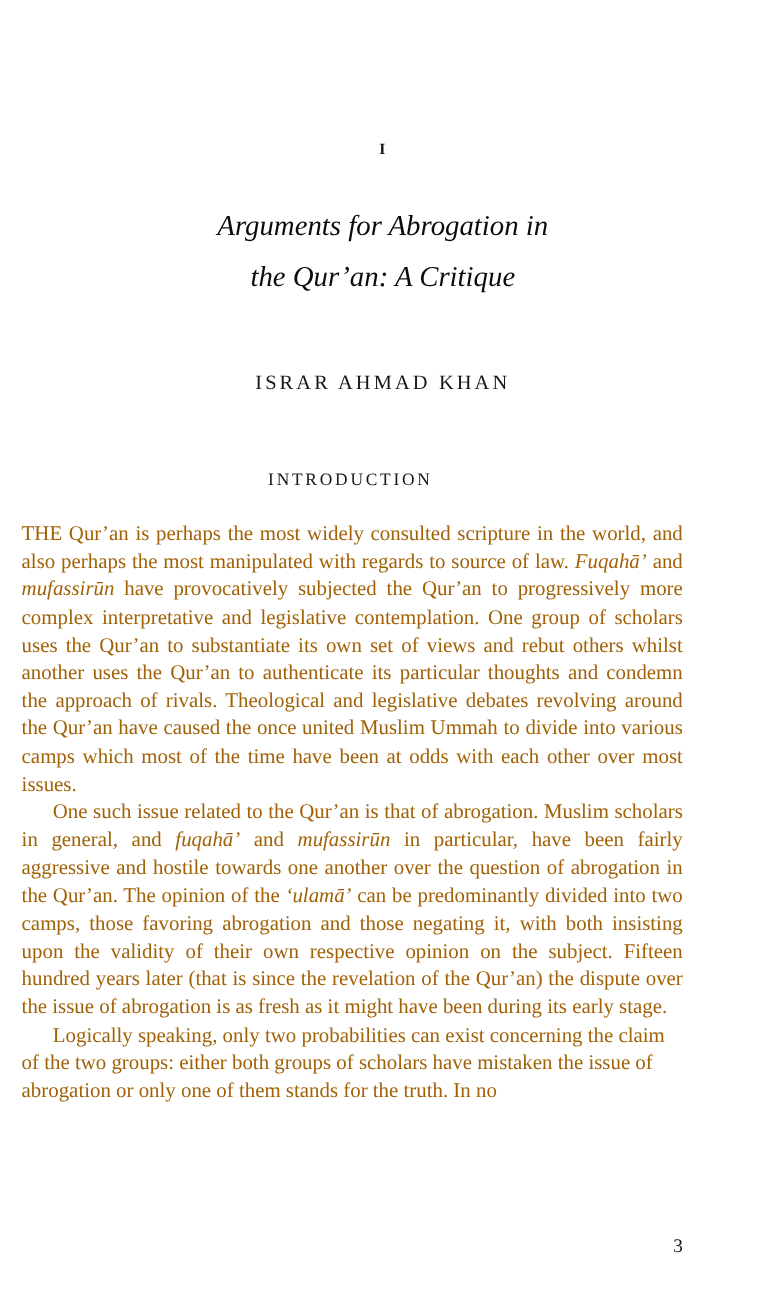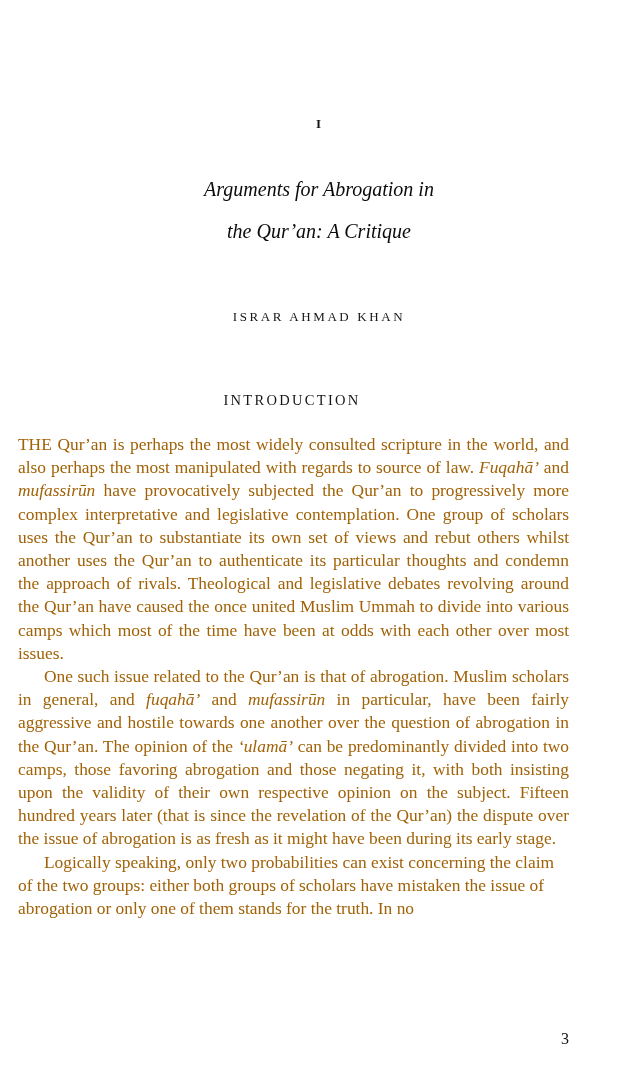--- a/index.html
+++ b/index.html
@@ -32,37 +32,37 @@
   }
 
   
   .title {
     position: absolute;
     top: 168px;
     left: 60px;
     width: 518px;
     text-align: center;
     font-style: italic;
-    font-size: 20px;
+    font-size: 24px;
     line-height: 42px;
     color: #0b0b0b;
   }
   .title .line {
     display: block;
     white-space: nowrap;
   }
 
   
   .author {
     position: absolute;
     top: 309px;
     left: 0;
     width: 638px;
     text-align: center;
-    font-size: 13px;
+    font-size: 17px;
     letter-spacing: 2.6px;
     color: #16161a;
   }
 
   
   .section-heading {
     position: absolute;
     top: 392px;
     left: 0;
     width: 584px;

